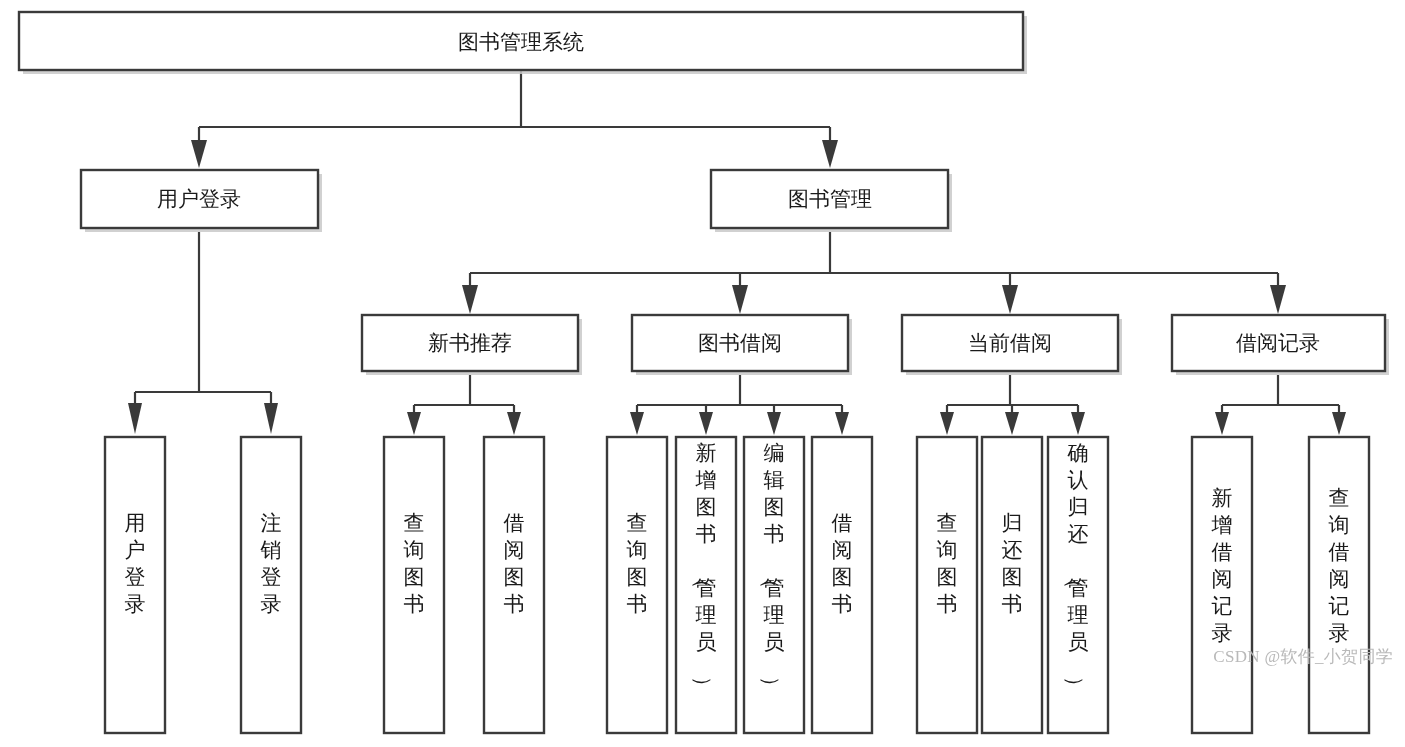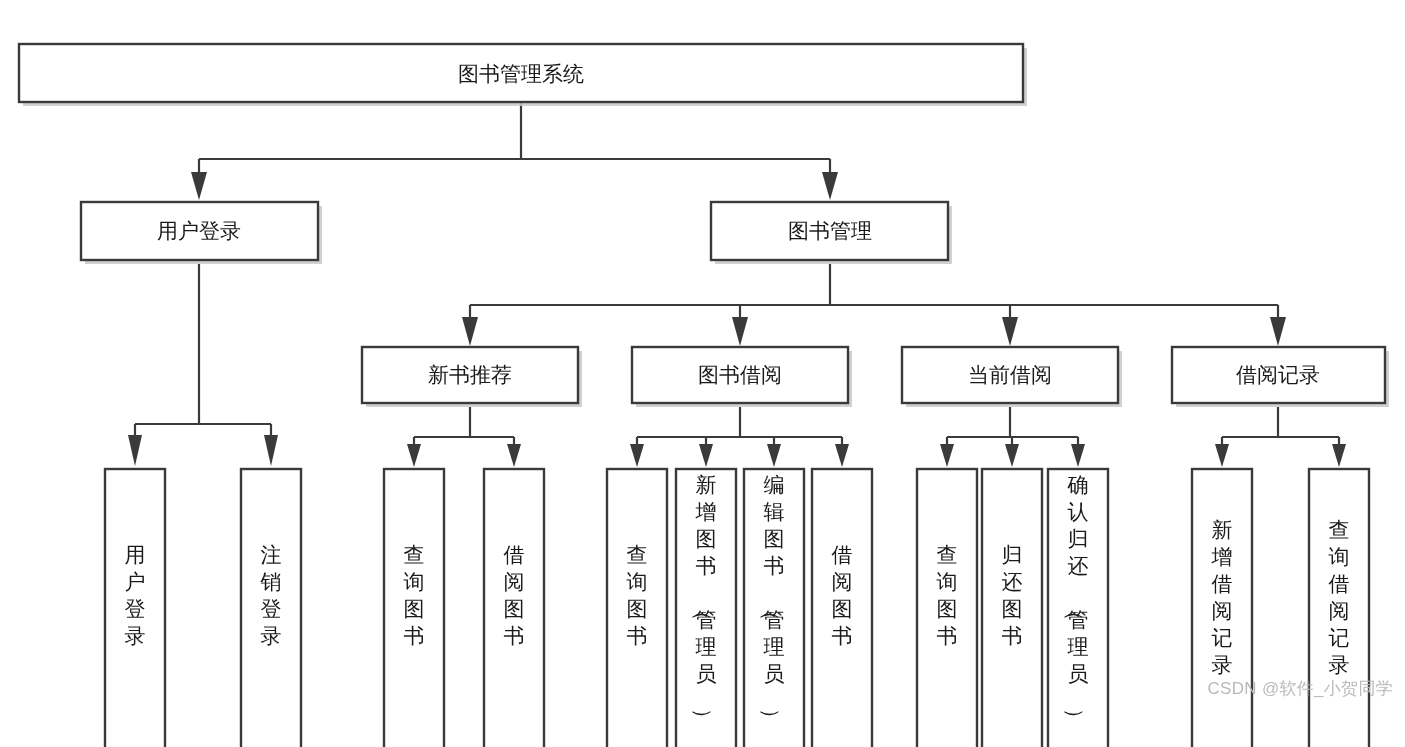--- a/index.html
+++ b/index.html
@@ -11,21 +11,20 @@
     width: 1405px;
     height: 747px;
     font-family: "DejaVu Sans", "Liberation Sans", sans-serif;
     overflow: hidden;
     position: relative;
   }
   #diagram-root {
     position: relative;
     width: 1405px;
     height: 674px;
-    margin-top: 32px;
   }
   svg#flowchart {
     display: block;
     width: 1405px;
     height: 747px;
   }
   .node-box {
     fill: #ffffff;
     stroke: #3a3a3a;
     stroke-width: 2.4;
@@ -54,21 +53,21 @@
   .node-label-v {
     font-family: "DejaVu Sans", "Liberation Sans", sans-serif;
     font-size: 21px;
     fill: #1a1a1a;
     text-anchor: middle;
   }
   .watermark {
     position: absolute;
     right: 12px;
     bottom: 6px;
-    font-family: Liberation Sans, sans-serif;
+    font-family: Liberation Serif, serif;
     font-size: 17px;
     color: #b9b9b9;
     white-space: nowrap;
     letter-spacing: 0.3px;
     user-select: none;
   }
 </style>
 </head>
 <body>
 

